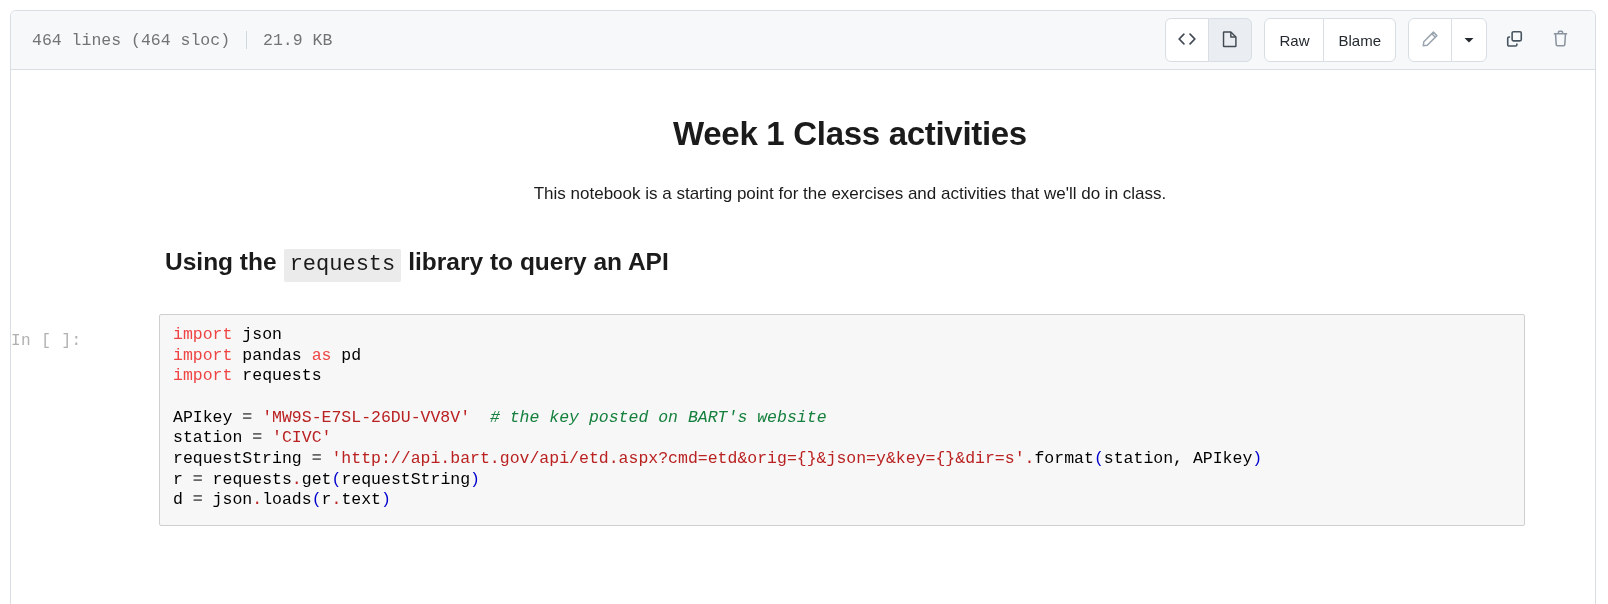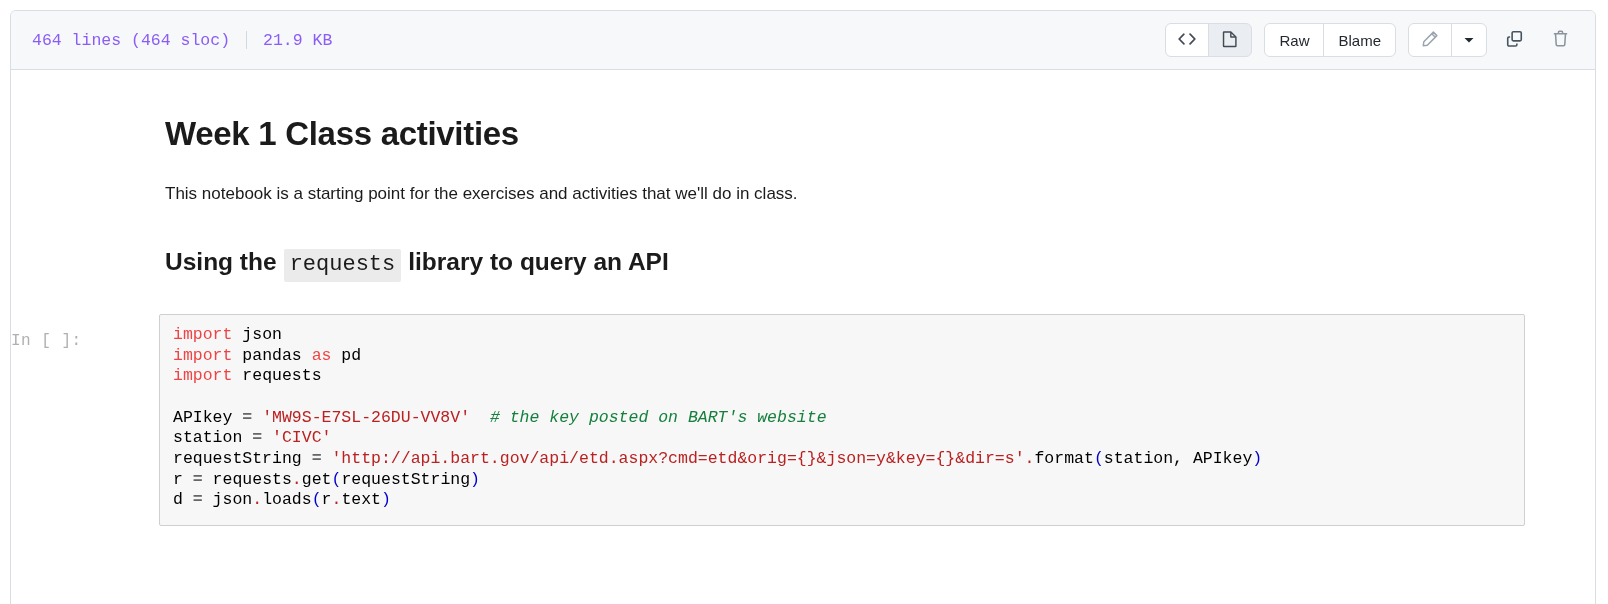--- a/index.html
+++ b/index.html
@@ -38,21 +38,21 @@
     justify-content: space-between;
     padding: 0 16px 0 21px;
     box-sizing: border-box;
   }
 
   .file-meta {
     display: flex;
     align-items: center;
     font-family: "Liberation Mono", monospace;
     font-size: 16.5px;
-    color: #8b5cf6;
+    color: #737373;
     letter-spacing: 0px;
     white-space: nowrap;
   }
   .file-meta .sep {
     display: inline-block;
     width: 1px;
     height: 18px;
     background: #d1d9e0;
     margin: 0 16px;
   }
@@ -62,21 +62,21 @@
     align-items: center;
     gap: 0;
   }
 
   .btn-group {
     display: flex;
     align-items: center;
     margin-left: 12px;
   }
   .btn {
-    height: 34px;
+    height: 44px;
     display: flex;
     align-items: center;
     justify-content: center;
     background: #ffffff;
     border: 1px solid #d8dee4;
     color: #24292f;
     font-family: "Liberation Sans", sans-serif;
     font-size: 15px;
     padding: 0 14px;
     box-sizing: border-box;
@@ -109,20 +109,21 @@
   .nb-body {
     padding: 0;
     position: relative;
     background: #ffffff;
     height: 560px;
   }
 
   .md-cell {
     padding-left: 154px;
     padding-right: 60px;
+    text-align: center;
   }
 
   h1.nb-title {
     font-size: 33px;
     font-weight: bold;
     color: #1b1b1b;
     margin: 44px 0 0 0;
     line-height: 1.2;
     letter-spacing: -0.3px;
   }

